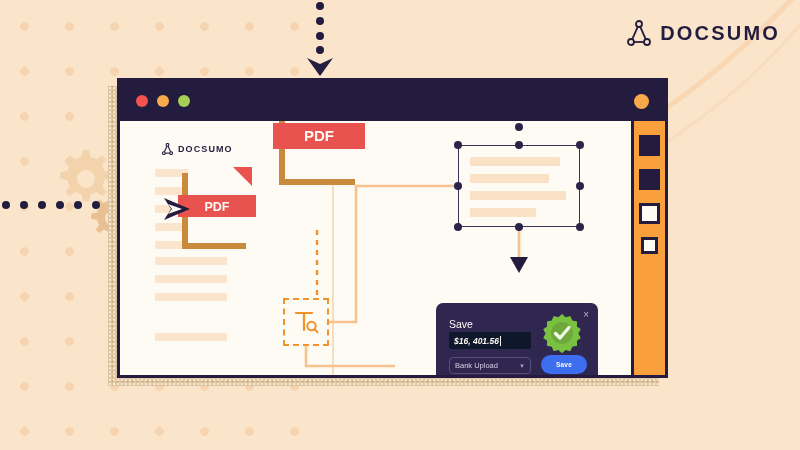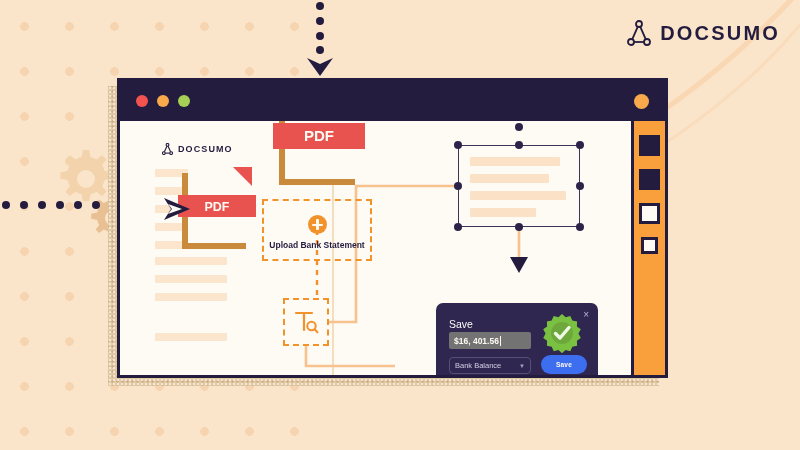--- a/index.html
+++ b/index.html
@@ -134,22 +134,22 @@
     position:absolute;left:316px;top:182px;width:162px;height:88px;
     background:#2f2750;border-radius:7px;box-sizing:border-box;padding:11px 13px;
     z-index:9;
   }
   .panel-title{font-size:10.5px;color:#fefaf4;font-weight:normal;}
   .panel-close{
     position:absolute;right:9px;top:7px;font-size:10px;color:#b9b2d0;
     line-height:1;cursor:default;
   }
   .value-field{
-    position:absolute;left:13px;top:29px;width:82px;height:17px;background:#737373;
-    border-radius:2px;display:flex;align-items:center;padding-left:5px;box-sizing:border-box;
+    position:absolute;left:13px;top:29px;width:82px;height:17px;background:#0f172a;
+    border-radius:2px;display:flex;align-items:center;padding-left:5px;box-sizing:border-box;font-style:italic;
   }
   .value-text{font-size:8.5px;font-weight:bold;color:#fefaf4;white-space:nowrap;}
   .caret{width:1.3px;height:10px;background:#fefaf4;margin-left:1px;}
   .select-field{
     position:absolute;left:13px;top:54px;width:82px;height:17px;
     border:1px solid #565076;border-radius:4px;box-sizing:border-box;
     display:flex;align-items:center;padding:0 5px;
   }
   .select-text{font-size:7.5px;color:#d4cfe6;white-space:nowrap;}
   .chev{margin-left:auto;font-size:6px;color:#a49dc0;line-height:1;}
@@ -287,24 +287,20 @@
       <div class="pdf-big">
         <svg width="92" height="110" viewBox="0 0 92 110">
           <rect x="6" y="14" width="76" height="92" fill="#c98a3c"></rect>
           <rect x="12" y="8" width="76" height="92" fill="#fefaf4"></rect>
           <path d="M67 8 L88 8 L88 29 Z" fill="#e8534f"></path>
           <rect x="0" y="44" width="92" height="26" fill="#e8534f"></rect>
           <text x="46" y="62" font-family="Liberation Sans, sans-serif" font-size="15" font-weight="bold" fill="#fefaf4" text-anchor="middle">PDF</text>
         </svg>
       </div>
 
-      <div class="dropzone">
-        <span class="plus-circle"></span>
-        <span class="dropzone-label">Upload Bank Statement</span>
-      </div>
 
       <div class="ocr-box">
         <svg width="26" height="26" viewBox="0 0 26 26">
           <path d="M3 4 L19 4" stroke="#f2922b" stroke-width="2.2" stroke-linecap="round"></path>
           <path d="M11 4 L11 21" stroke="#f2922b" stroke-width="2.2" stroke-linecap="round"></path>
           <circle cx="18.5" cy="17" r="4.2" fill="none" stroke="#f2922b" stroke-width="2"></circle>
           <path d="M21.6 20.2 L24.5 23.2" stroke="#f2922b" stroke-width="2" stroke-linecap="round"></path>
         </svg>
       </div>
 
@@ -327,21 +323,21 @@
       <div class="panel">
         <span class="panel-title">Save</span>
         <span class="panel-close">×</span>
 
         <div class="value-field">
           <span class="value-text">$16, 401.56</span>
           <span class="caret"></span>
         </div>
 
         <div class="select-field">
-          <span class="select-text">Bank Balance</span>
+          <span class="select-text">Bank Upload</span>
           <span class="chev">▼</span>
         </div>
 
         <div class="save-btn">
           <span class="save-text">Save</span>
         </div>
 
         <svg class="seal" viewBox="0 0 40 40">
           <path d="M20 1 l3.6 3.3 4.7-1.4 2 4.5 4.8 1.1 -0.2 4.9 3.9 2.9 -2.4 4.3 2.4 4.3 -3.9 2.9 0.2 4.9 -4.8 1.1 -2 4.5 -4.7-1.4 -3.6 3.3 -3.6-3.3 -4.7 1.4 -2-4.5 -4.8-1.1 0.2-4.9 -3.9-2.9 2.4-4.3 -2.4-4.3 3.9-2.9 -0.2-4.9 4.8-1.1 2-4.5 4.7 1.4 z" fill="#7ac142"></path>
           <circle cx="20" cy="20" r="11" fill="#4a5f2c" opacity=".25"></circle>

